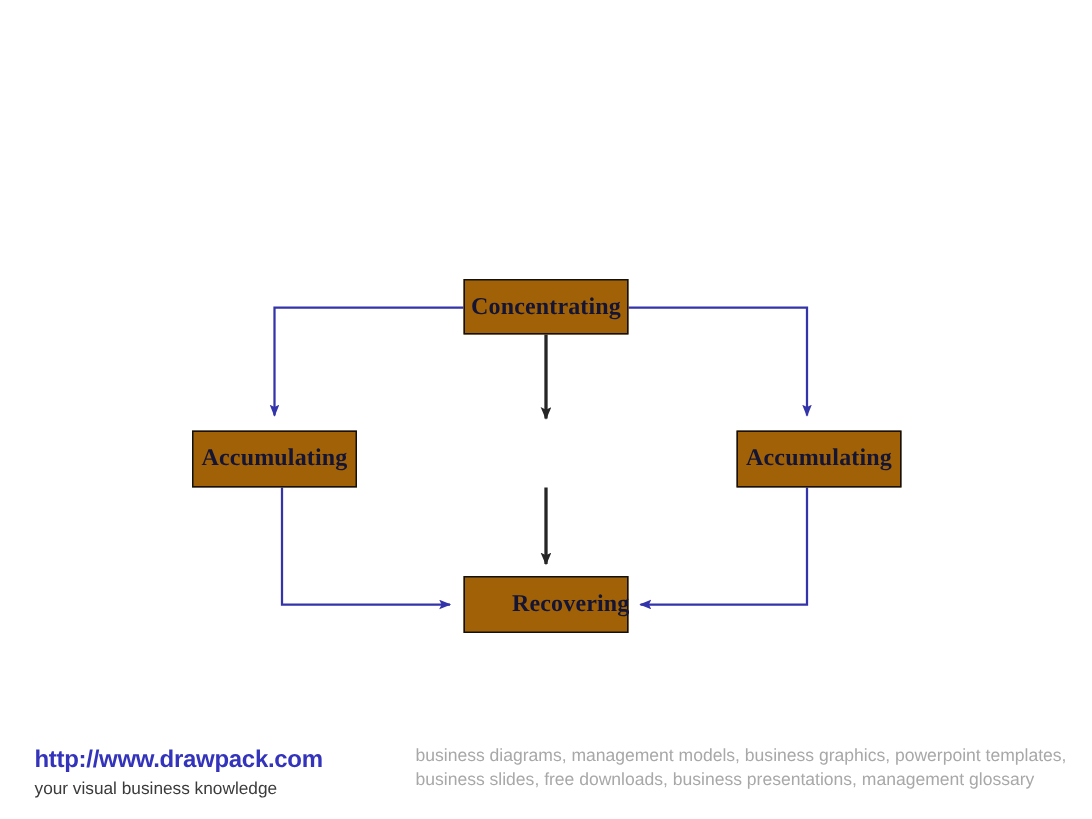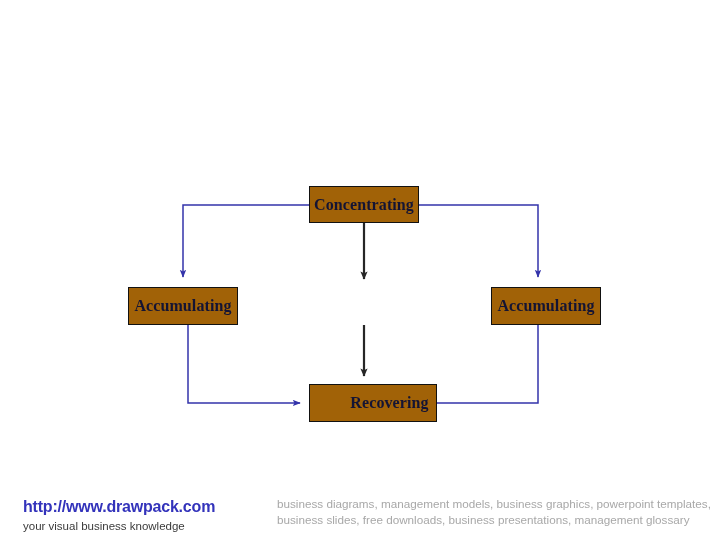--- a/index.html
+++ b/index.html
@@ -70,21 +70,21 @@
     font-weight: bold;
     color: #141434;
     letter-spacing: 0.1px;
     white-space: nowrap;
   }
 
   #node-concentrating { left: 309px; top: 186px;  width: 110px; height: 37px; }
   #node-accumulating  { left: 128px; top: 287px;  width: 110px; height: 38px; }
   #node-conserving    { left: 309px; top: 287px;  width: 110px; height: 38px; }
   #node-complementing { left: 491px; top: 287px;  width: 110px; height: 38px; }
-  #node-recovering    { left: 309px; top: 384px;  width: 128px; height: 38px; padding-left: 33px; }
+  #node-recovering    { left: 309px; top: 384px;  width: 110px; height: 38px; padding-left: 33px; }
 
   
   #footer {
     position: absolute;
     left: 0;
     top: 488px;
     width: 728px;
     height: 58px;
   }
   #footer-brand {

